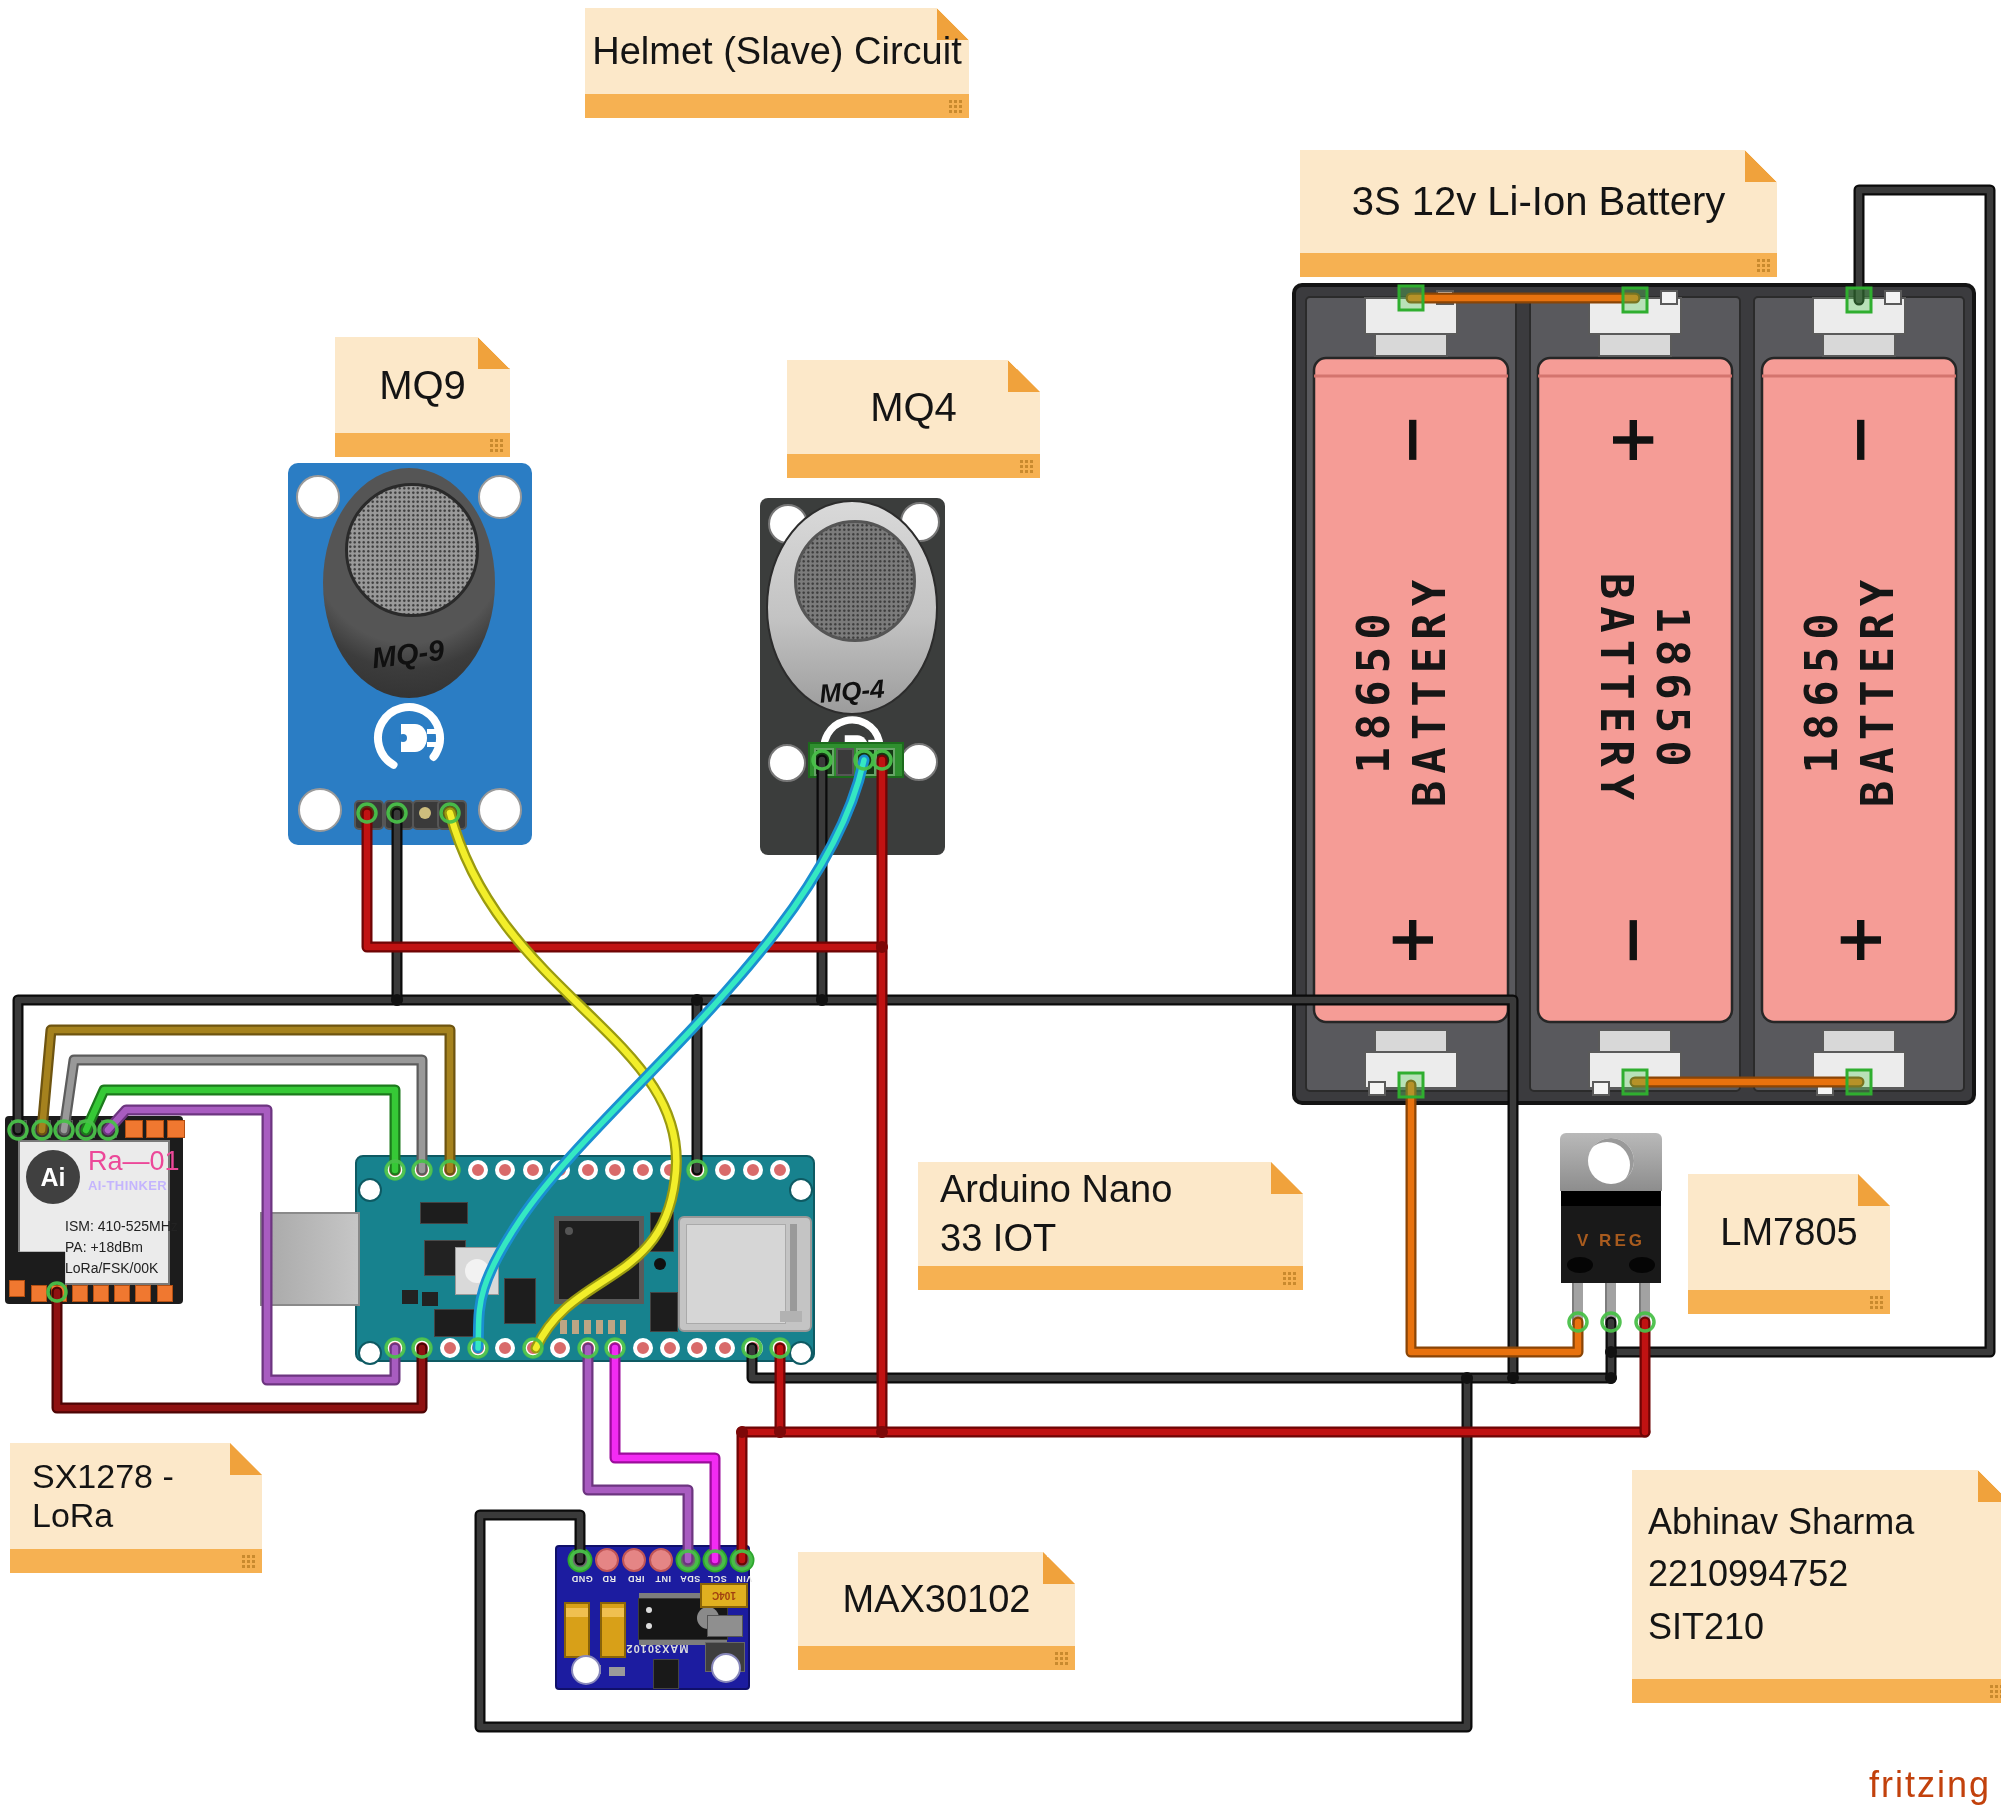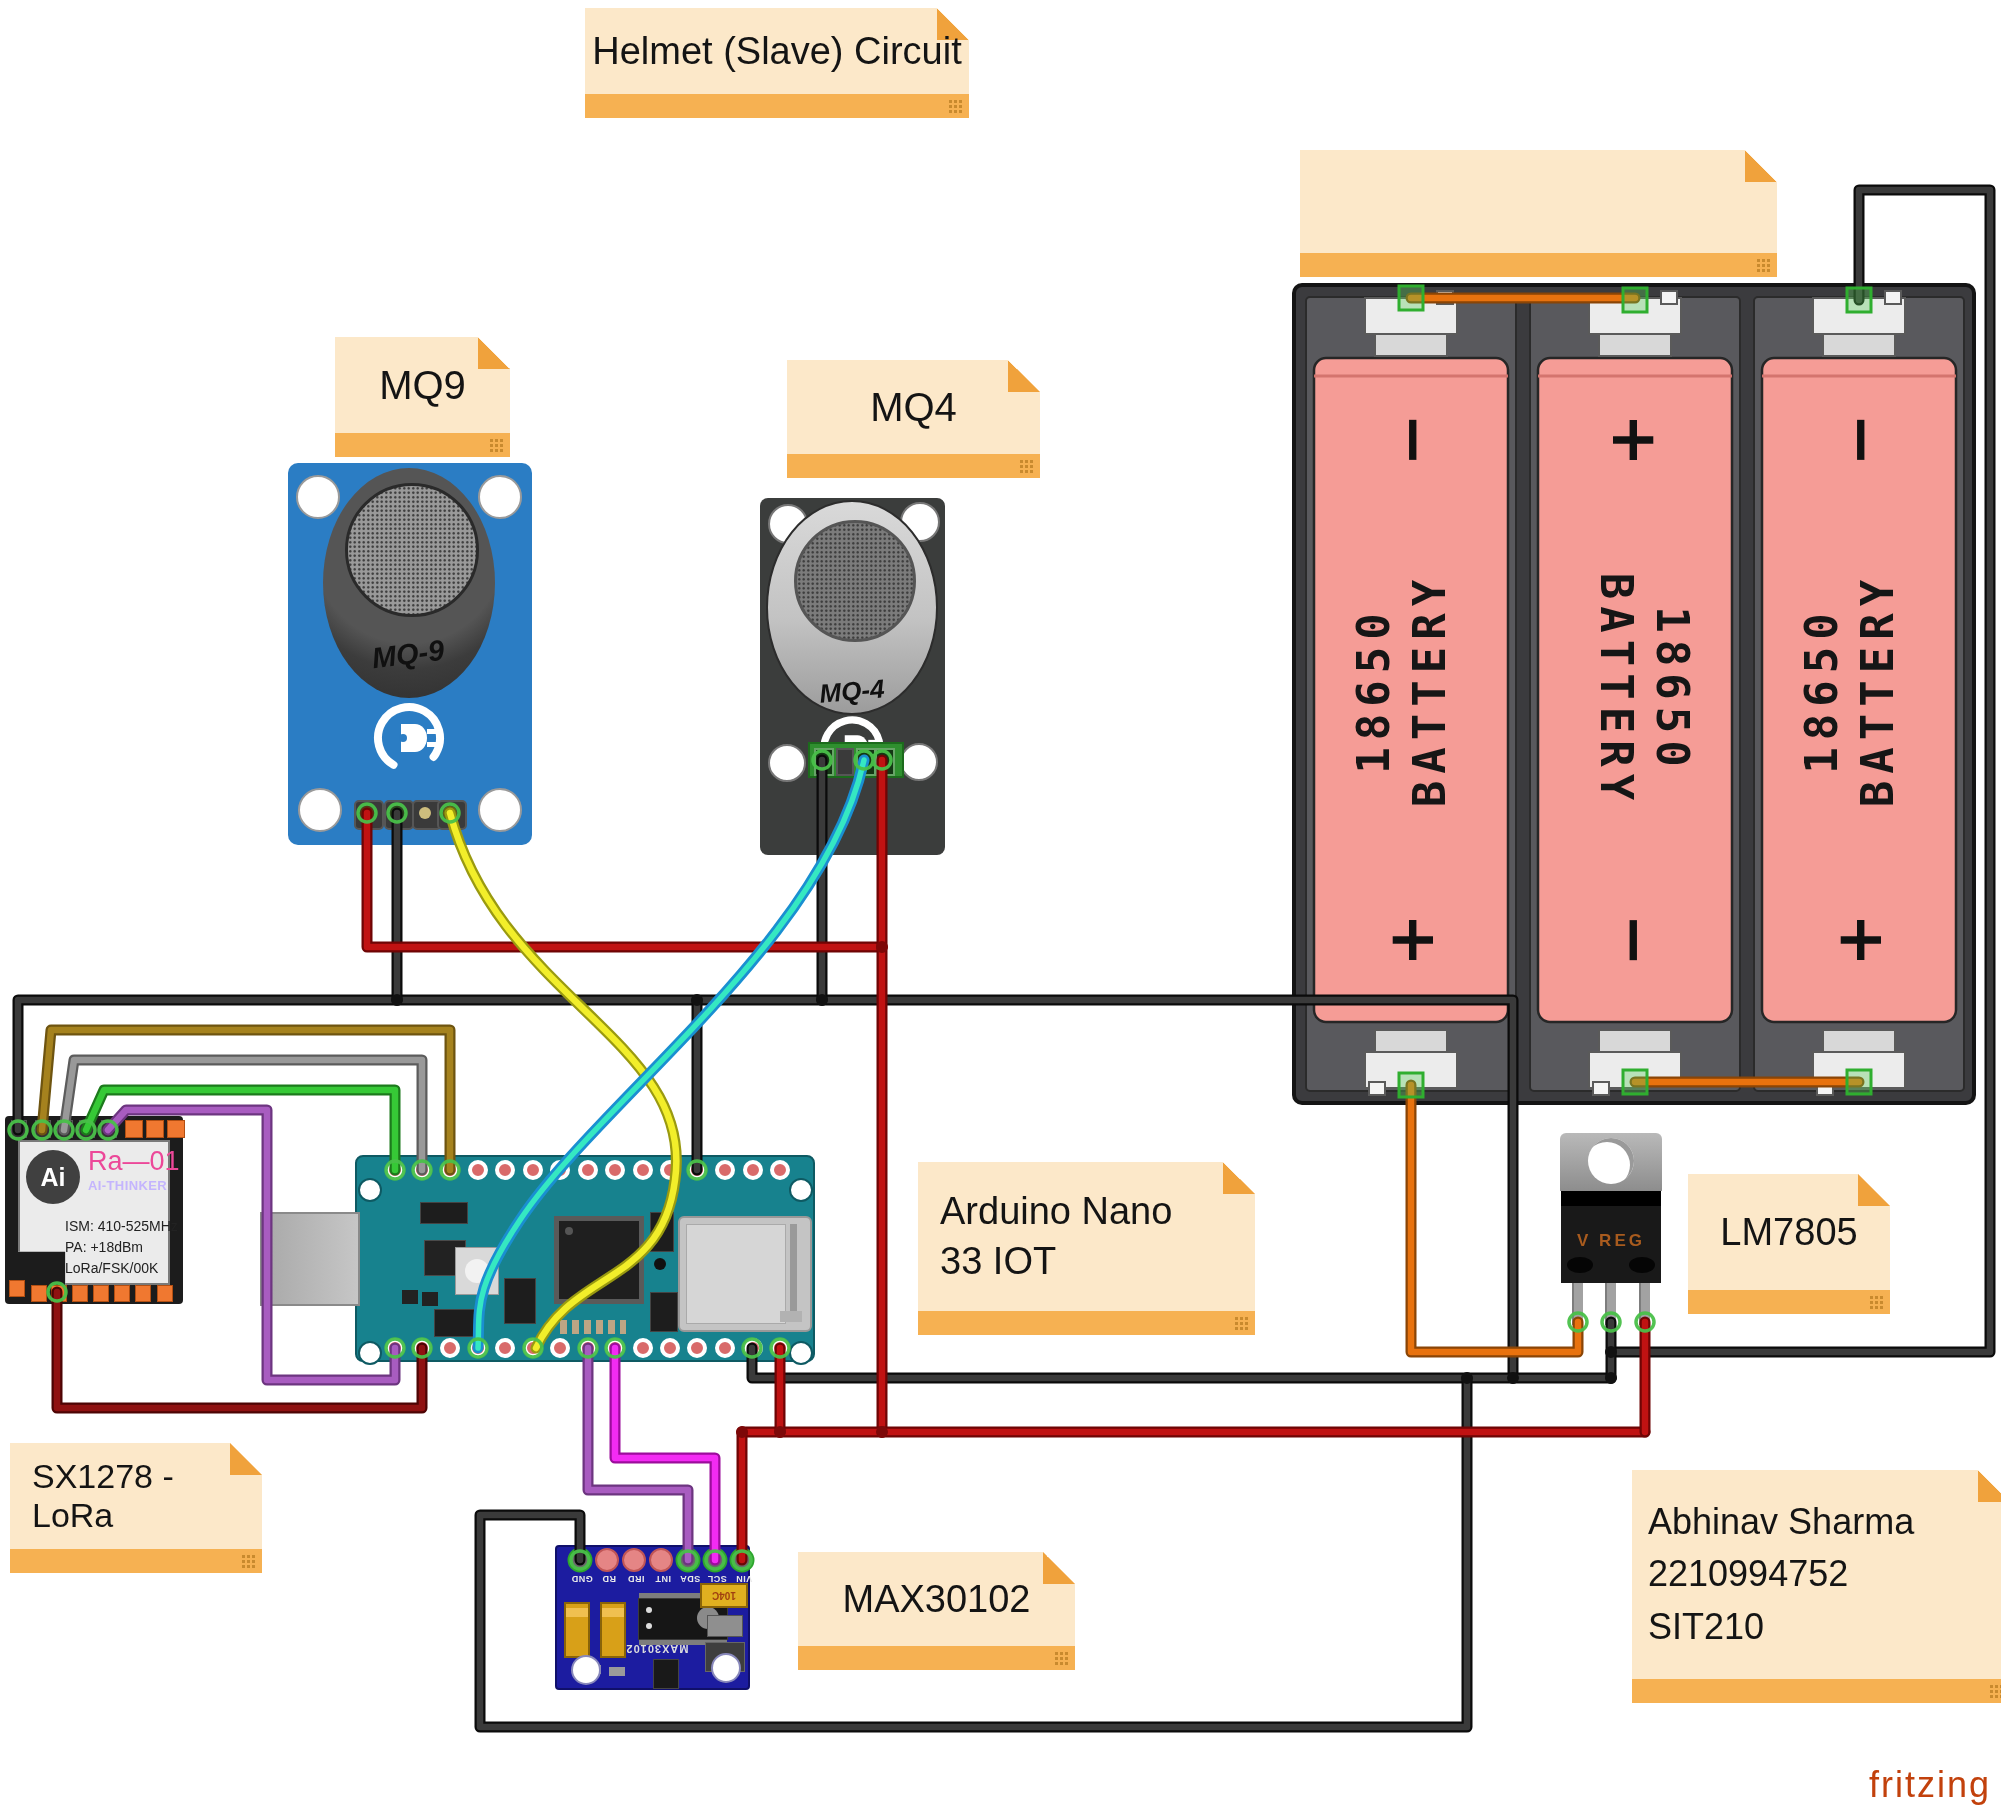--- a/index.html
+++ b/index.html
@@ -409,31 +409,32 @@
       <rect x="1623" y="1070" width="24" height="24"></rect>
         <rect x="1847" y="1070" width="24" height="24"></rect>
     </g>
   </svg>
 
   <div class="note c" style="left:585px;top:8px;width:384px;height:110px;">
     <div class="txt" style="font-size:38px;">Helmet (Slave) Circuit</div>
     <div class="bar"></div>
   </div>
   <div class="note c" style="left:1300px;top:150px;width:477px;height:127px;">
+    <div class="txt" style="font-size:40px;">3S 12v Li-Ion Battery</div>
     <div class="bar"></div>
   </div>
   <div class="note c" style="left:335px;top:337px;width:175px;height:120px;">
     <div class="txt" style="font-size:40px;">MQ9</div>
     <div class="bar"></div>
   </div>
   <div class="note c" style="left:787px;top:360px;width:253px;height:118px;">
     <div class="txt" style="font-size:40px;">MQ4</div>
     <div class="bar"></div>
   </div>
-  <div class="note l" style="left:918px;top:1162px;width:337px;height:173px;">
+  <div class="note l" style="left:918px;top:1162px;width:337px;height:128px;padding-left:48px;">
     <div class="txt" style="font-size:38px;line-height:1.3;">
       <div>Arduino Nano</div>
       <div>33 IOT</div>
     </div>
     <div class="bar"></div>
   </div>
   <div class="note c" style="left:1688px;top:1162px;width:202px;height:140px;margin-top:12px;">
     <div class="txt" style="font-size:38px;">LM7805</div>
     <div class="bar"></div>
   </div>

